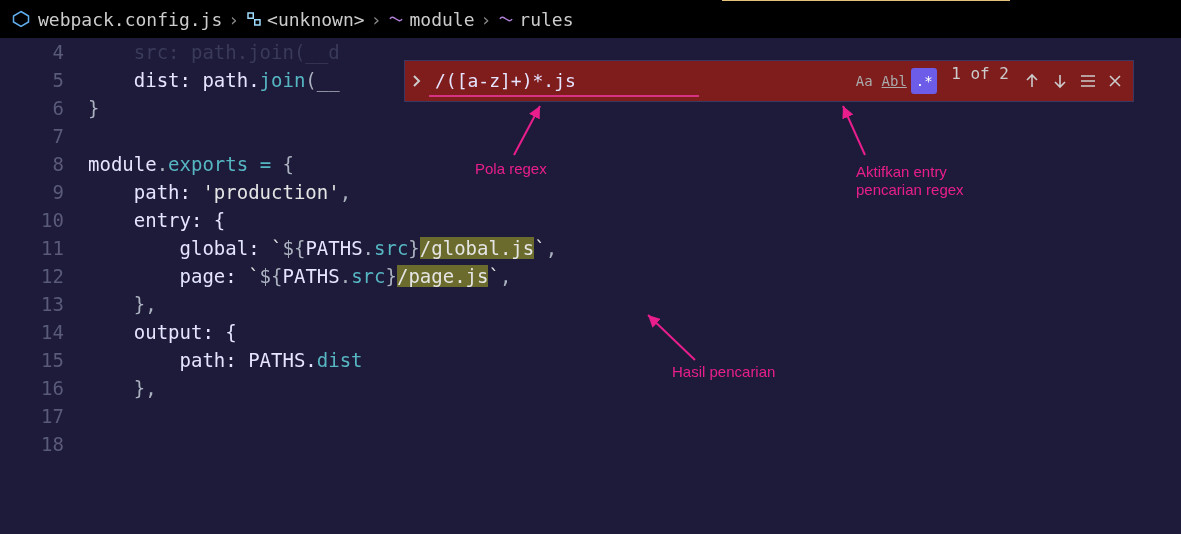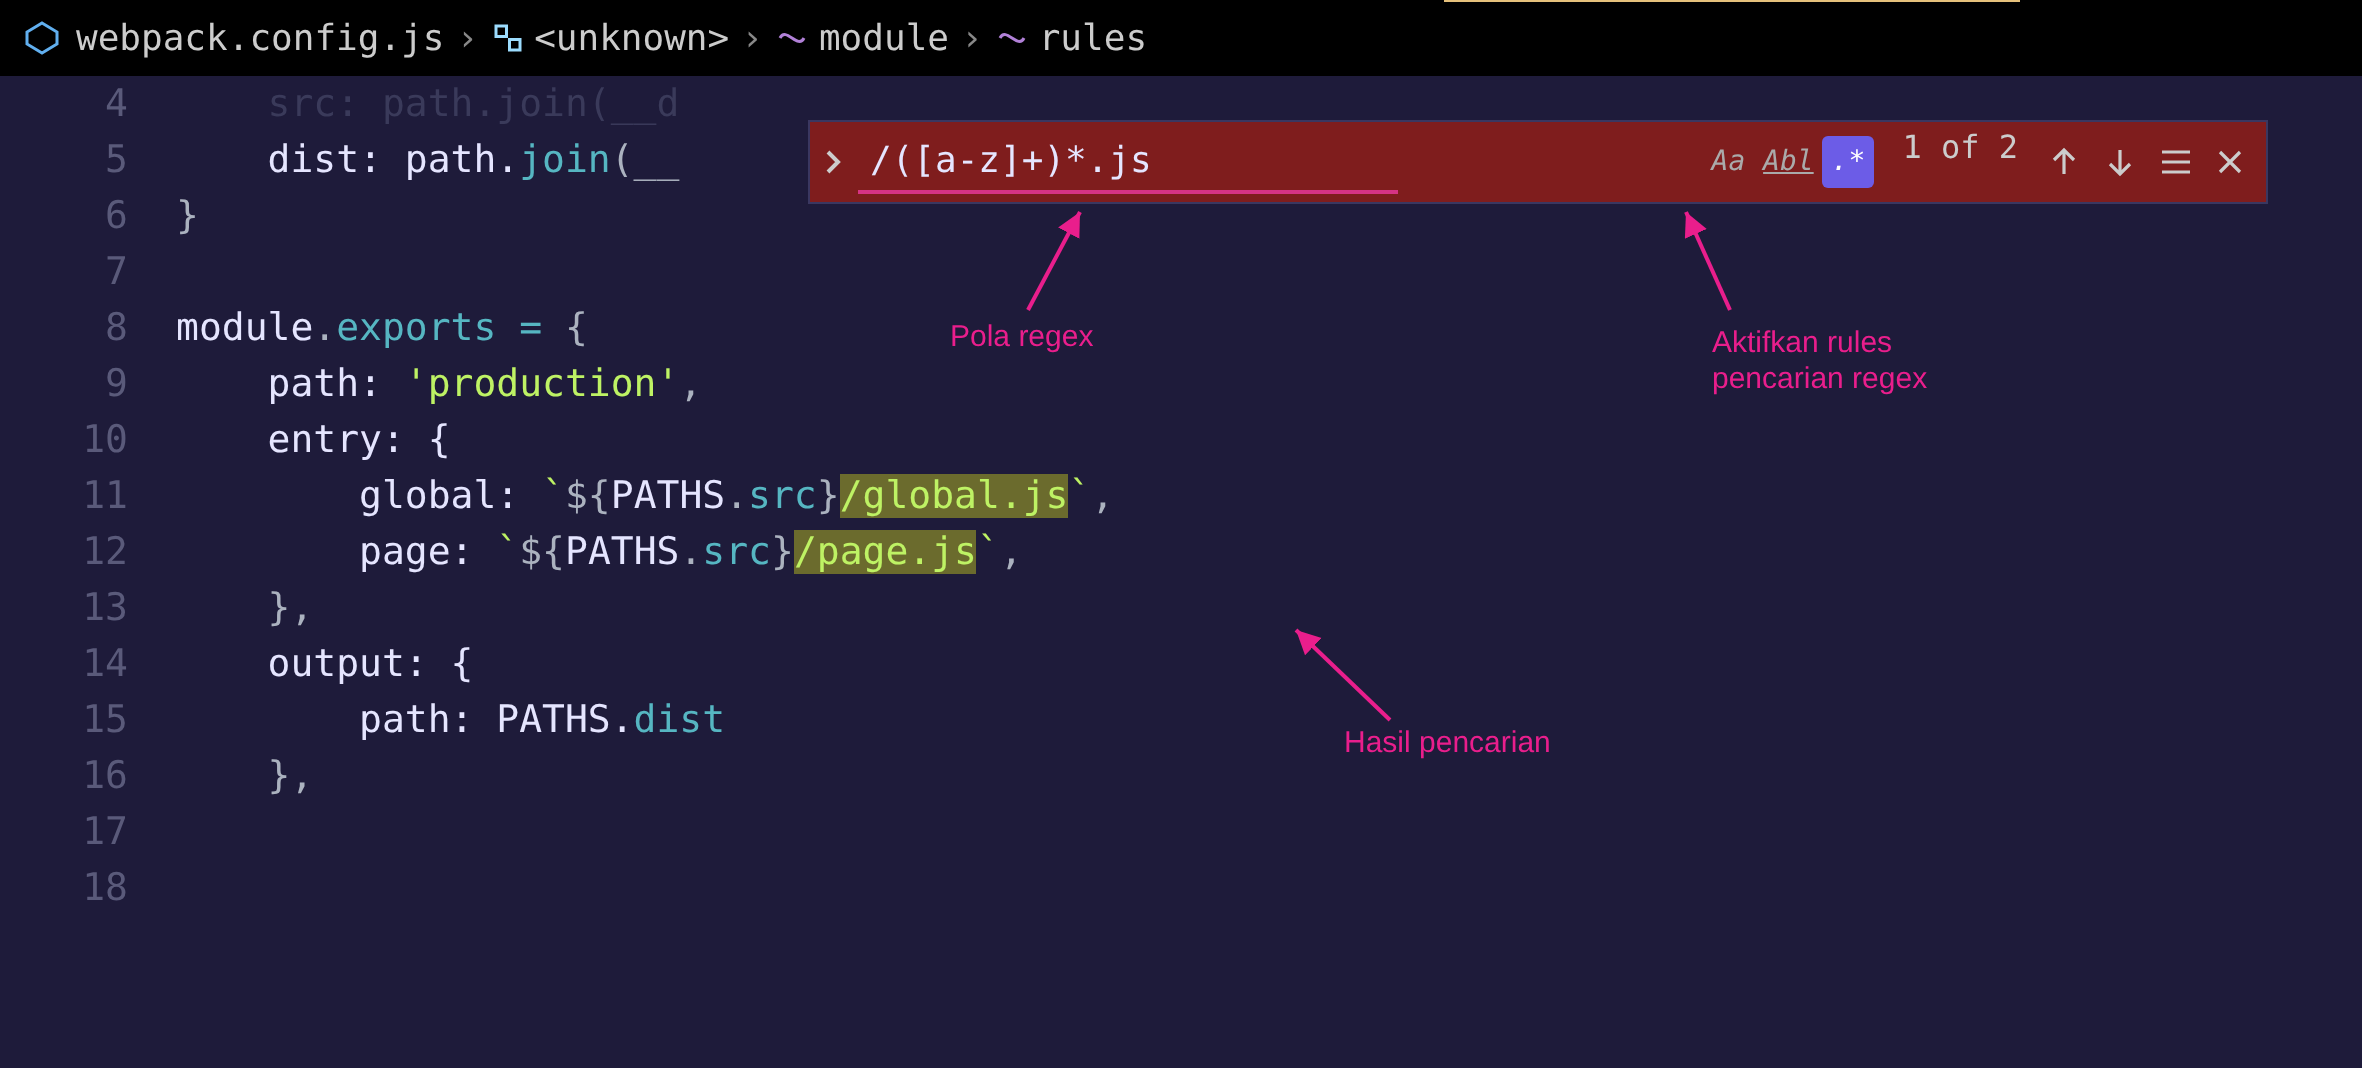--- a/index.html
+++ b/index.html
@@ -69,21 +69,21 @@
   }
   .code-line {
     height: 28px;
     line-height: 28px;
     white-space: pre;
   }
   .tok-var { color: #e5e5ff; }
   .tok-fn { color: #56b6c2; }
   .tok-punc { color: #abb2bf; }
   .tok-op { color: #56b6c2; }
-  .tok-str { color: #bef264; }
+  .tok-str { color: #e5e5e5; }
   .tok-plain { color: #e5e5ff; }
   .tok-dim { color: #3a3a5a; }
   .hl {
     background: #6b6b2d;
     padding: 0;
   }
 
   
   .find-widget {
     position: absolute;
@@ -117,21 +117,20 @@
     padding: 0 6px;
     outline: none;
     border-bottom: 2px solid #d63384;
   }
   .find-opts {
     display: flex;
     align-items: center;
     gap: 4px;
     margin-left: auto;
     margin-right: 8px;
-    font-style: italic;
   }
   .find-opt {
     width: 26px;
     height: 26px;
     display: flex;
     align-items: center;
     justify-content: center;
     font-size: 14px;
     color: #aaa;
     cursor: pointer;
@@ -284,21 +283,21 @@
 <div class="annotation" style="top:160px;left:475px">Pola regex</div>
 <svg class="arrow-svg" style="top:100px;left:500px" width="60" height="60">
   <defs>
       <marker id="ah1" markerWidth="8" markerHeight="8" refX="6" refY="3" orient="auto">
         <path d="M0,0 L6,3 L0,6 Z" fill="#e91e8c"></path>
       </marker>
     </defs>
   <line x1="14" y1="55" x2="40" y2="6" stroke="#e91e8c" stroke-width="2" marker-end="url(#ah1)"></line>
 </svg>
 
-<div class="annotation" style="top:163px;left:856px">Aktifkan rules</div>
+<div class="annotation" style="top:163px;left:856px">Aktifkan entry</div>
 <div class="annotation" style="top:181px;left:856px">pencarian regex</div>
 <svg class="arrow-svg" style="top:100px;left:835px" width="60" height="60">
   <defs>
       <marker id="ah2" markerWidth="8" markerHeight="8" refX="6" refY="3" orient="auto">
         <path d="M0,0 L6,3 L0,6 Z" fill="#e91e8c"></path>
       </marker>
     </defs>
   <line x1="30" y1="55" x2="8" y2="6" stroke="#e91e8c" stroke-width="2" marker-end="url(#ah2)"></line>
 </svg>
 

